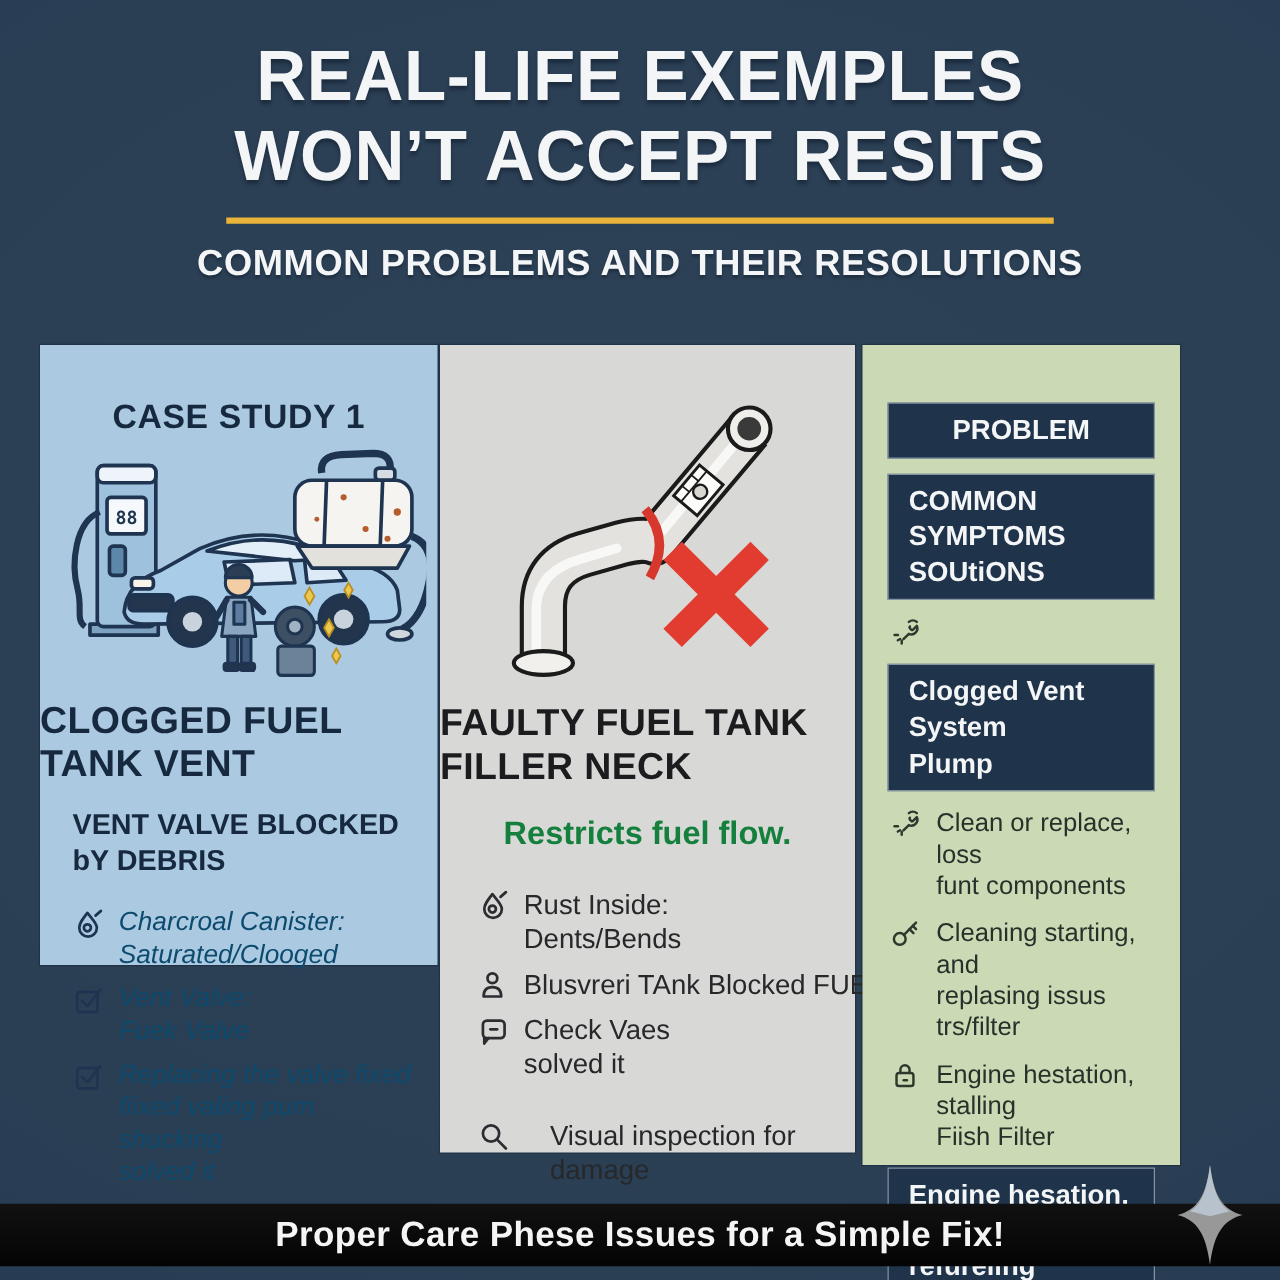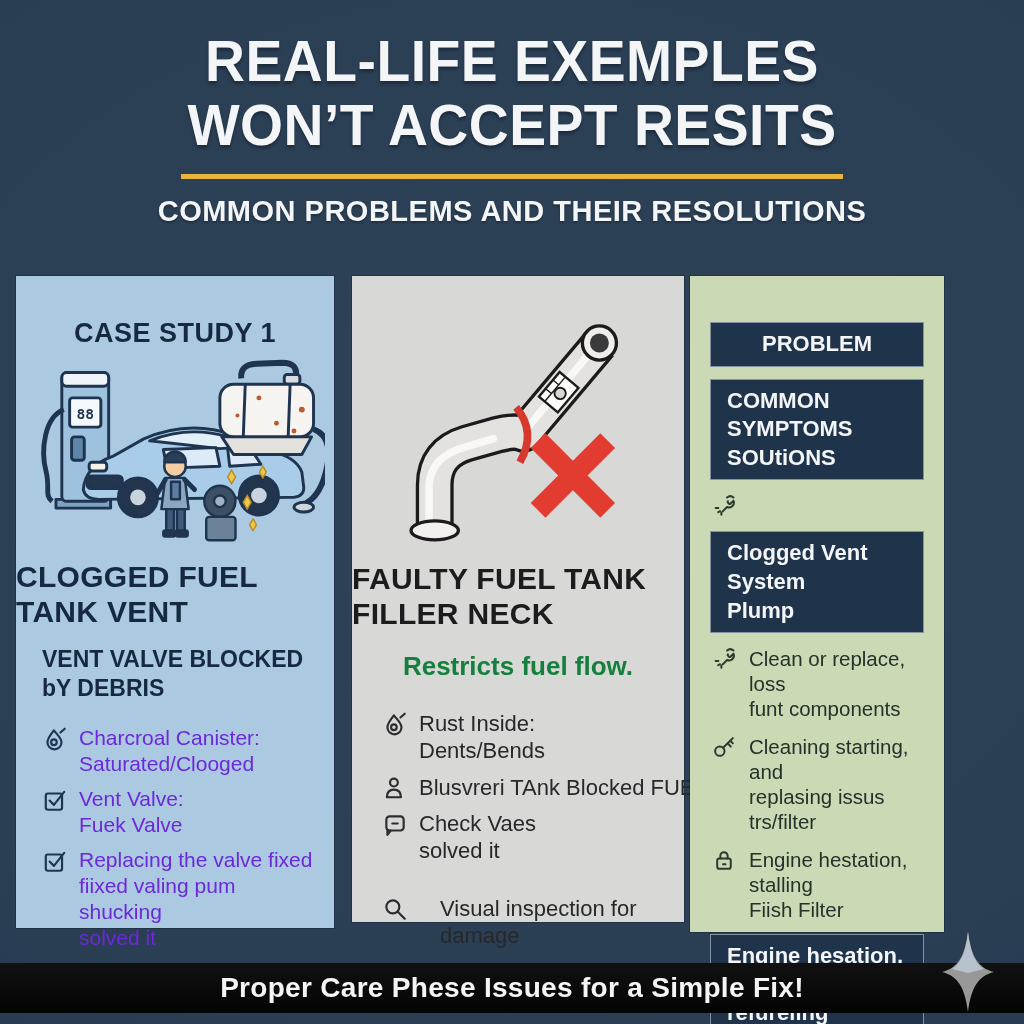--- a/index.html
+++ b/index.html
@@ -15,38 +15,38 @@
   .header{position:absolute;top:30px;left:0;width:100%;text-align:center;color:#f3f5f7;}
   .title{font-size:57px;font-weight:bold;line-height:1.12;letter-spacing:.5px;
          transform:scaleX(.97);transform-origin:center;
          text-shadow:0 3px 3px rgba(8,18,30,.4);}
   .divider{width:662px;height:5px;margin:16px auto 0;background:#e8b43a;}
   .subtitle{margin-top:16px;font-size:29px;font-weight:bold;letter-spacing:.5px;
             text-shadow:0 2px 2px rgba(8,18,30,.35);}
 
   
   .panel{position:absolute;top:276px;box-shadow:0 0 0 1px rgba(15,28,44,.35);}
-  .panel-blue {left:16px; width:318px;height:652px;background:#abcae2;}
+  .panel-blue {left:32px; width:318px;height:496px;background:#abcae2;}
   .panel-gray {left:352px;width:332px;height:646px;background:#d8d8d6;}
   .panel-green{left:690px;width:254px;height:656px;background:#cbd9b5;padding:0 20px;}
 
   .case-label{margin-top:42px;text-align:center;font-size:27px;font-weight:bold;
               color:#16293f;letter-spacing:.5px;}
   .illu{display:block;margin:4px auto 0;}
   .col-heading{margin-top:6px;font-size:30px;font-weight:bold;
                line-height:1.17;letter-spacing:.3px;}
   .panel-blue .col-heading{color:#16293f;}
   .panel-gray .col-heading{color:#1c1c1e;}
   .sub-blue{margin:16px 0 0 26px;font-size:23px;font-weight:bold;color:#16293f;line-height:1.25;}
   .sub-gray{margin-top:20px;text-align:center;font-size:26px;font-weight:bold;color:#15803d;}
 
   .bullets{margin-top:22px;padding:0 14px 0 26px;}
   .brow{display:flex;align-items:flex-start;gap:11px;margin-top:9px;}
   .brow .txt{font-size:21px;line-height:1.24;}
-  .panel-blue .brow .txt{color:#6d28d9;}
+  .panel-blue .brow .txt{color:#0c4a6e;font-style:italic;}
   .panel-gray .brow .txt{color:#26282a;font-size:22px;}
   .panel-gray .bullets{margin-top:28px;padding-left:30px;}
   .icon{flex:0 0 auto;margin-top:1px;}
   .panel-blue .icon{color:#1e3450;}
   .panel-gray .icon{color:#2b2d30;}
   .panel-green .icon{color:#2c3a2e;}
   .nowrap{white-space:nowrap;overflow:visible;}
   .mt-big{margin-top:30px;gap:32px;}
 
   

